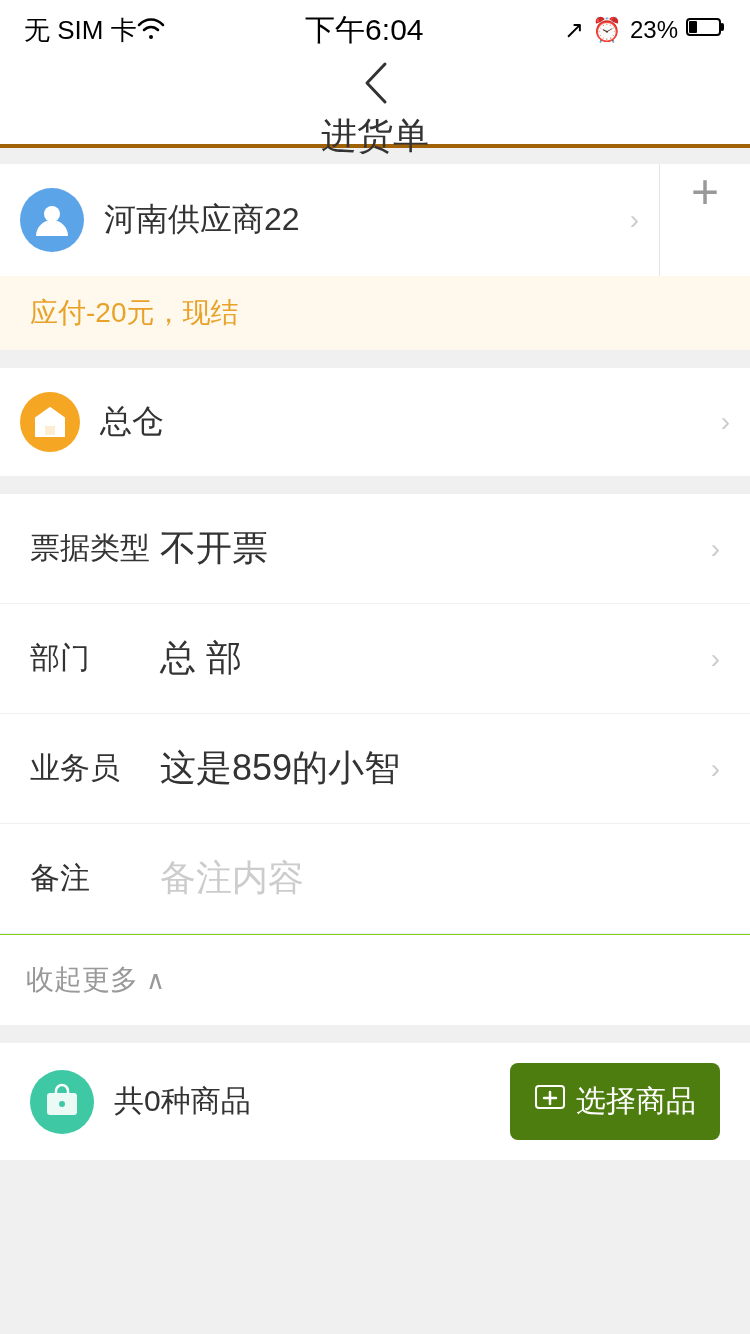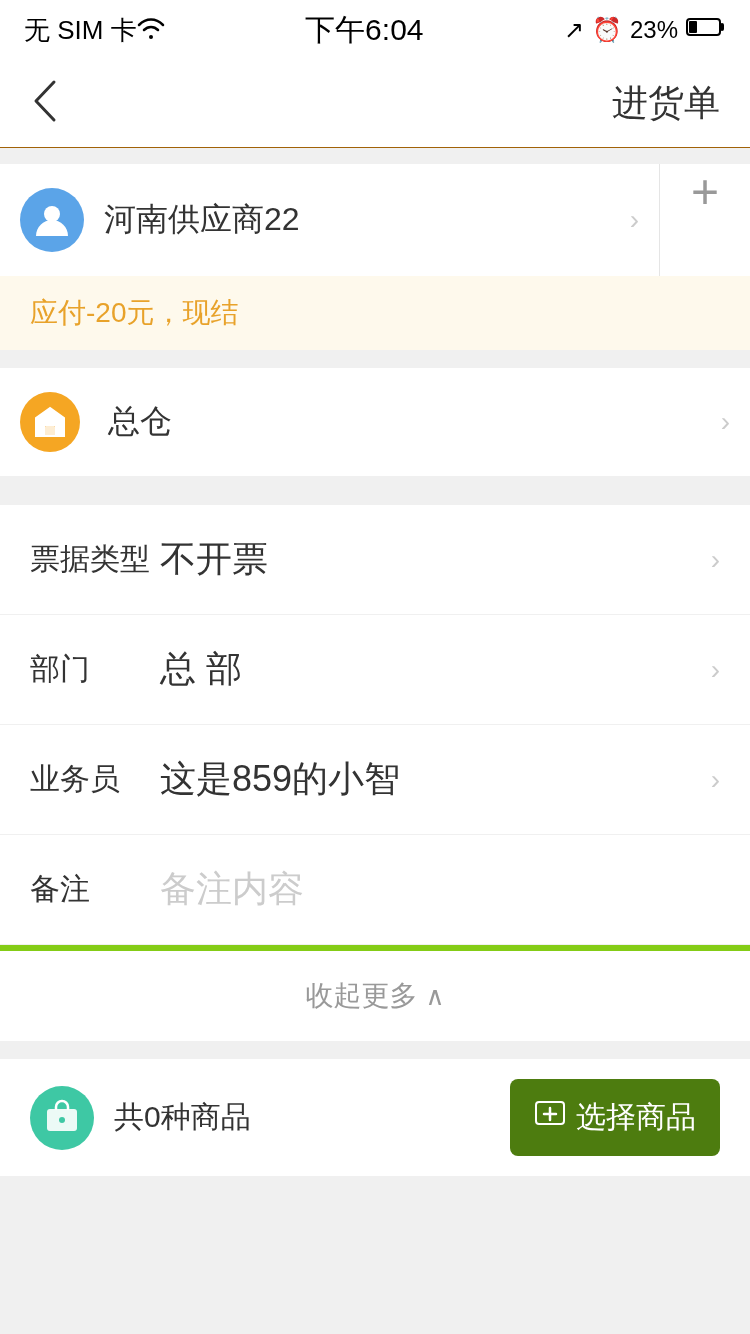--- a/index.html
+++ b/index.html
@@ -44,21 +44,22 @@
 
     
     .nav-bar {
       width: 750px;
       height: 88px;
       background: #fff;
       display: flex;
       align-items: center;
       justify-content: space-between;
       padding: 0 30px;
-      border-bottom: 1px solid #a16207;
+      border-bottom: 4px solid #a16207;
+      flex-direction: column;
     }
     .nav-back {
       font-size: 40px;
       color: #333;
       cursor: pointer;
       line-height: 1;
     }
     .nav-title {
       font-size: 36px;
       font-weight: 500;
@@ -133,21 +134,20 @@
       color: #e8a22a;
     }
 
     
     .warehouse-section {
       background: #fff;
       display: flex;
       align-items: center;
       padding: 24px 20px;
       margin-top: 2px;
-      gap: 8px;
     }
     .warehouse-icon {
       width: 60px;
       height: 60px;
       border-radius: 50%;
       background: #f5a623;
       display: flex;
       align-items: center;
       justify-content: center;
       margin-right: 20px;
@@ -160,21 +160,21 @@
     }
     .warehouse-name {
       flex: 1;
       font-size: 32px;
       color: #333;
     }
 
     
     .form-section {
       background: #fff;
-      margin-top: 13px;
+      margin-top: 2px;
     }
     .form-row {
       display: flex;
       align-items: center;
       padding: 30px;
       border-bottom: 1px solid #f0f0f0;
       min-height: 90px;
     }
     .form-row:last-child {
       border-bottom: none;
@@ -197,25 +197,25 @@
       color: #ccc;
       font-size: 28px;
       margin-left: 10px;
     }
 
     
     .collapse-row {
       background: #fff;
       display: flex;
       align-items: center;
-      justify-content: center;
+      justify-content: flex-start;
       padding: 26px;
       color: #999;
       font-size: 28px;
-      border-top: 6px solid #84cc16;
+      border-top: 1px solid #84cc16;
       cursor: pointer;
     }
     .collapse-icon {
       margin-left: 8px;
       font-size: 26px;
     }
 
     
     .bottom-bar {
       background: #fff;

